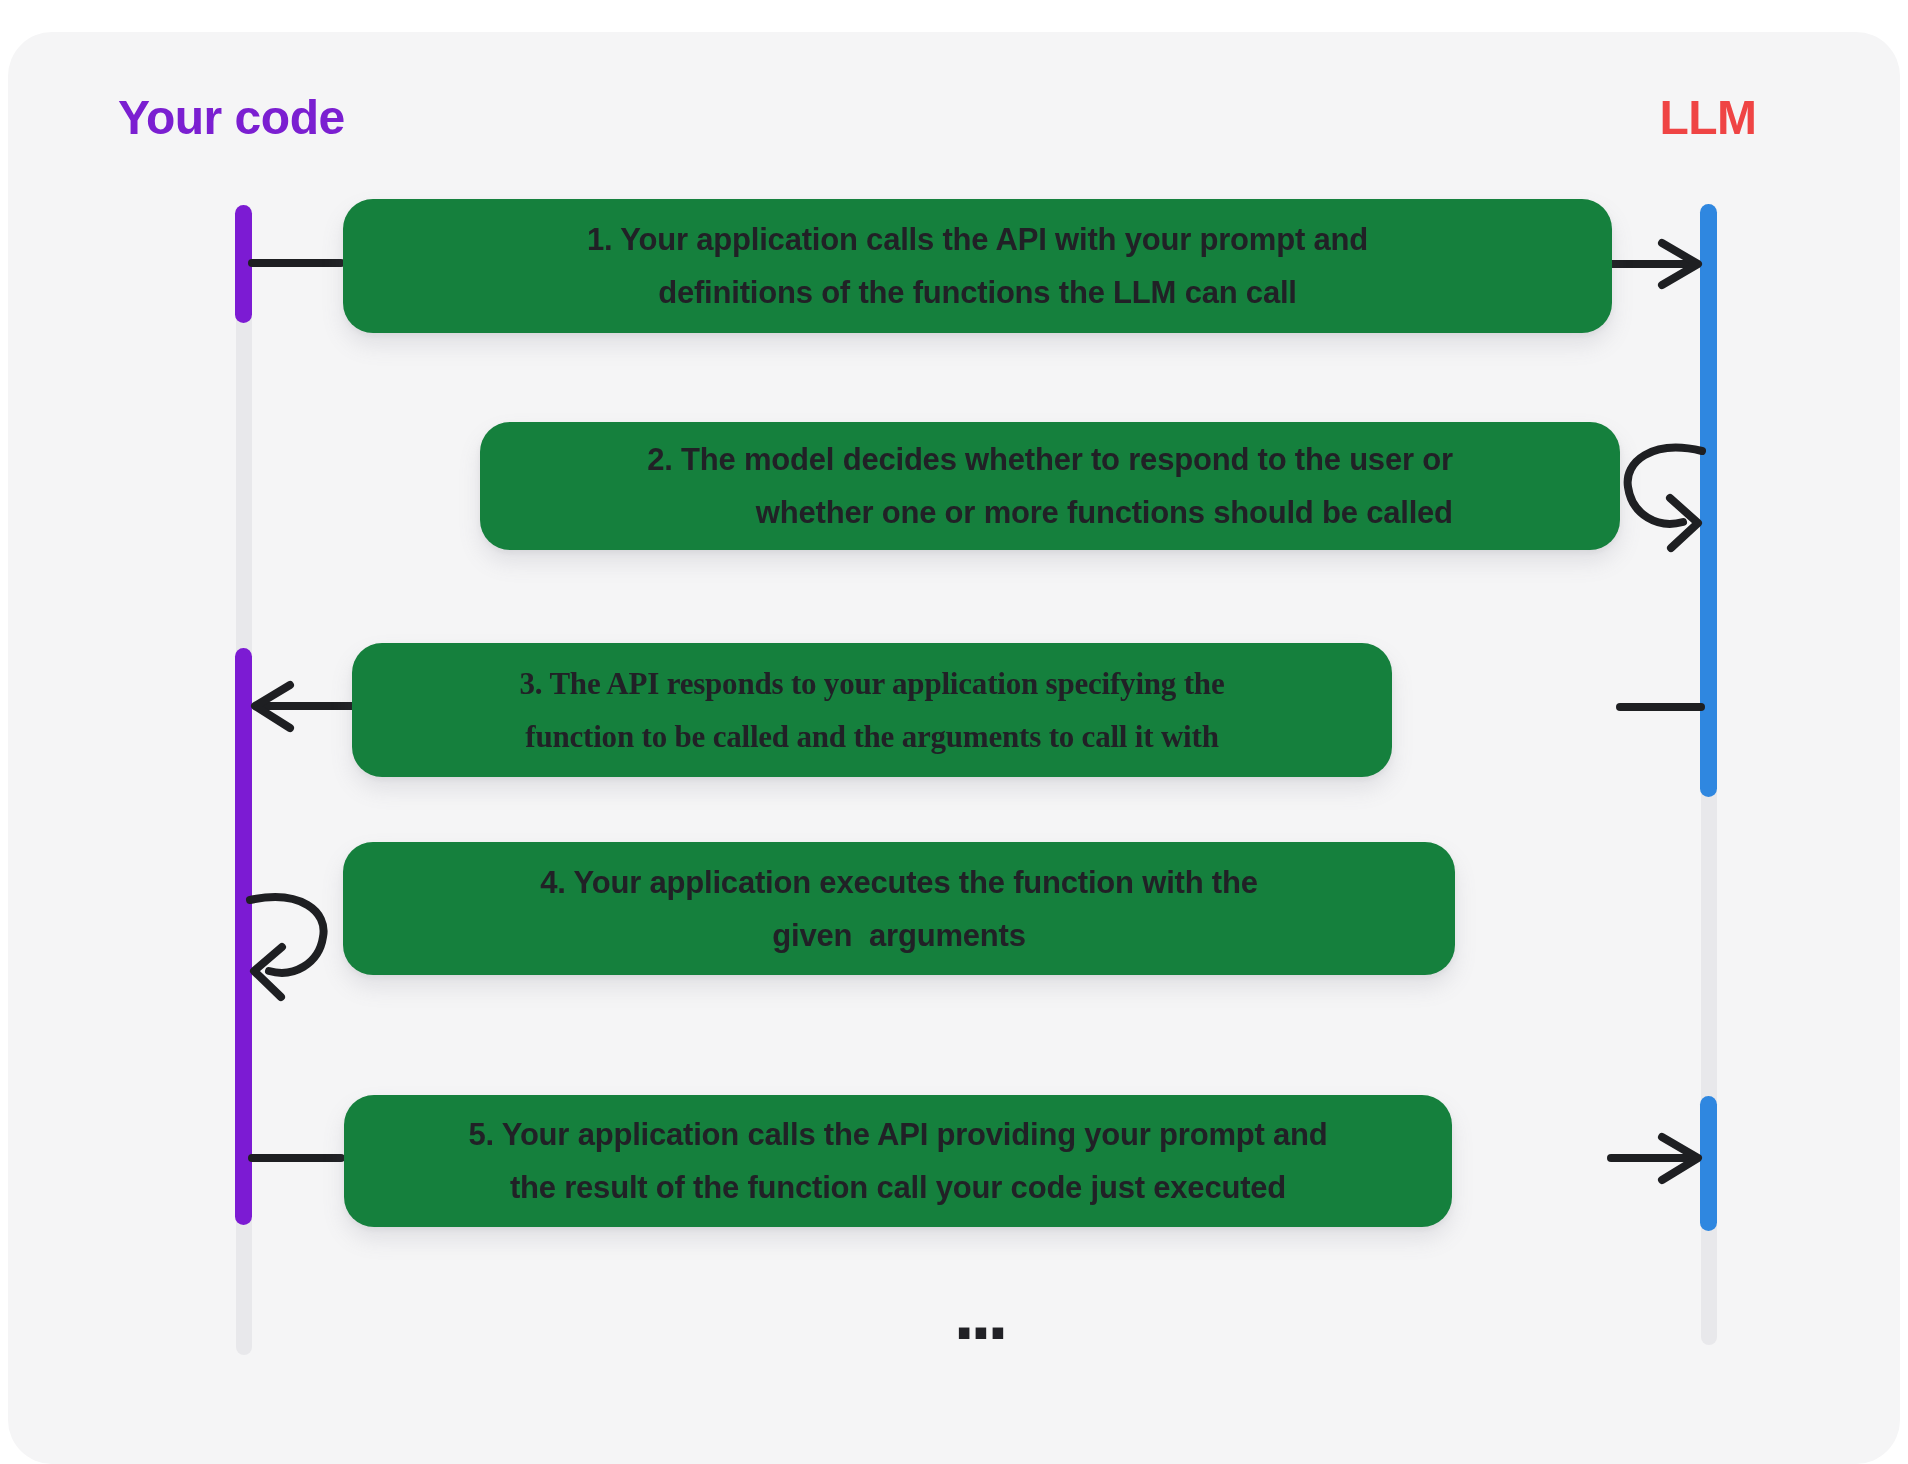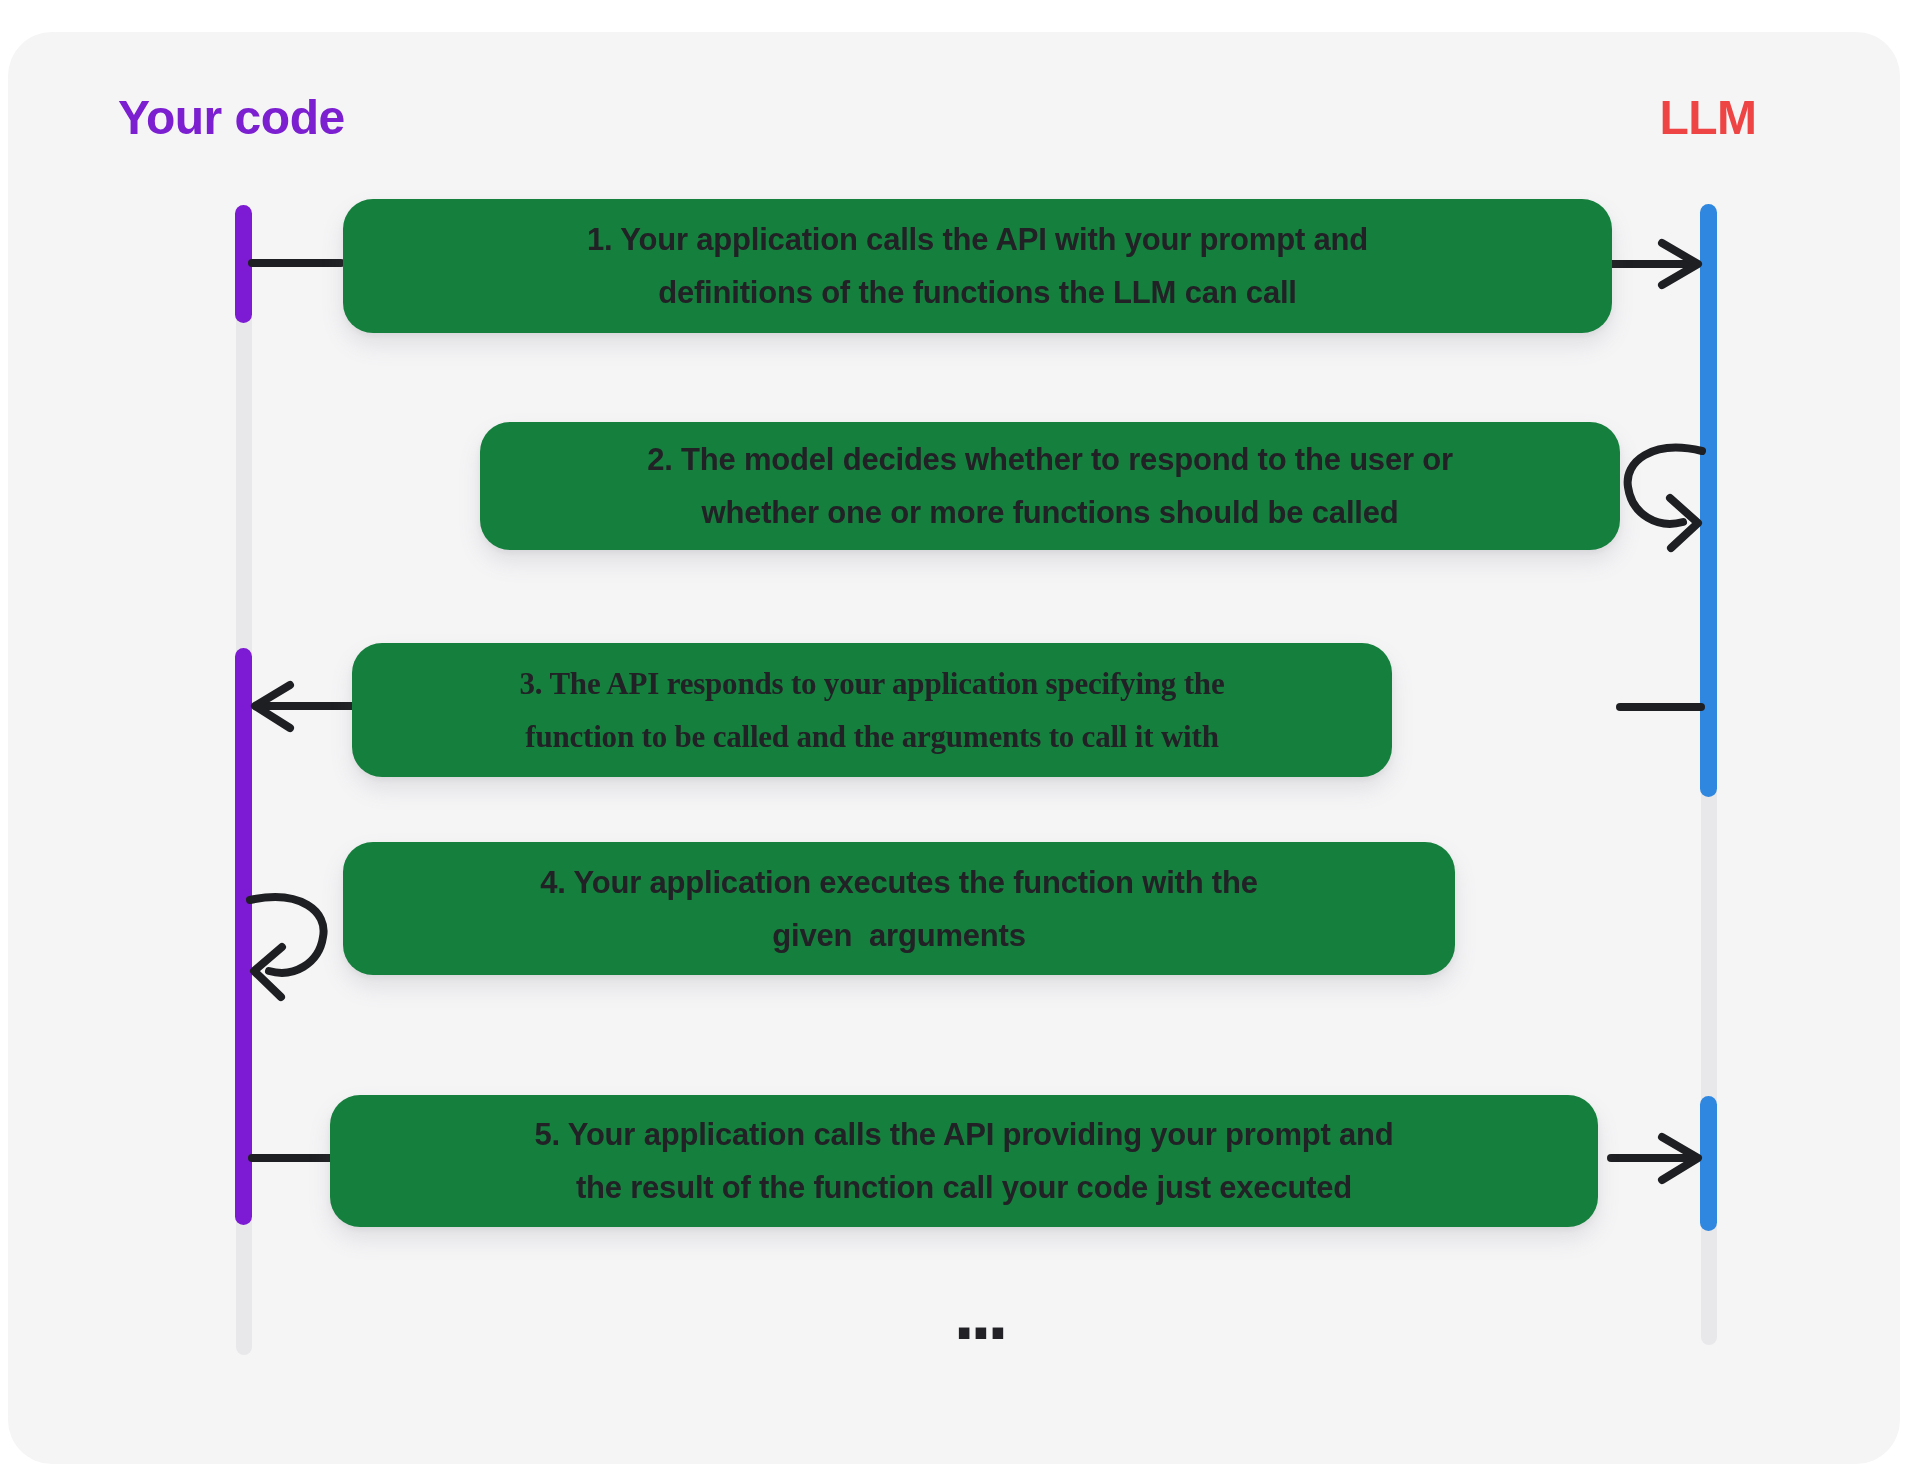--- a/index.html
+++ b/index.html
@@ -32,24 +32,24 @@
   #act-llm-1{top:204px;height:593px;}
   #act-llm-2{top:1096px;height:135px;}
   .msg{
     position:absolute;background:#15803d;border-radius:30px;
     box-shadow:0 12px 22px rgba(120,120,135,0.16), 0 3px 6px rgba(0,0,0,0.05);
     display:flex;align-items:center;justify-content:center;
     text-align:center;color:#212126;font-weight:700;font-size:31px;
     line-height:53px;white-space:pre-wrap;letter-spacing:-0.2px;
   }
   #msg-1{left:343px;top:199px;width:1269px;height:134px;}
-  #msg-2{left:480px;top:422px;width:1140px;height:128px;}
+  #msg-2{left:480px;top:422px;width:1140px;height:128px;text-align:right;}
   #msg-3{left:352px;top:643px;width:1040px;height:134px;font-family:Liberation Serif, serif;}
   #msg-4{left:343px;top:842px;width:1112px;height:133px;}
-  #msg-5{left:330px;top:1095px;width:1268px;height:132px;}
+  #msg-5{left:344px;top:1095px;width:1108px;height:132px;}
   #arrow-layer{position:absolute;left:0;top:0;width:1908px;height:1464px;}
   #arrow-layer path{
     fill:none;stroke:#1e1f22;stroke-width:8;stroke-linecap:round;stroke-linejoin:round;
   }
   .ellipsis{
     position:absolute;left:978px;top:1288px;transform:translateX(-50%);
     font-family:"DejaVu Sans", sans-serif;
     font-size:60px;line-height:60px;font-weight:700;color:#212126;
     letter-spacing:-6px;white-space:nowrap;
   }

